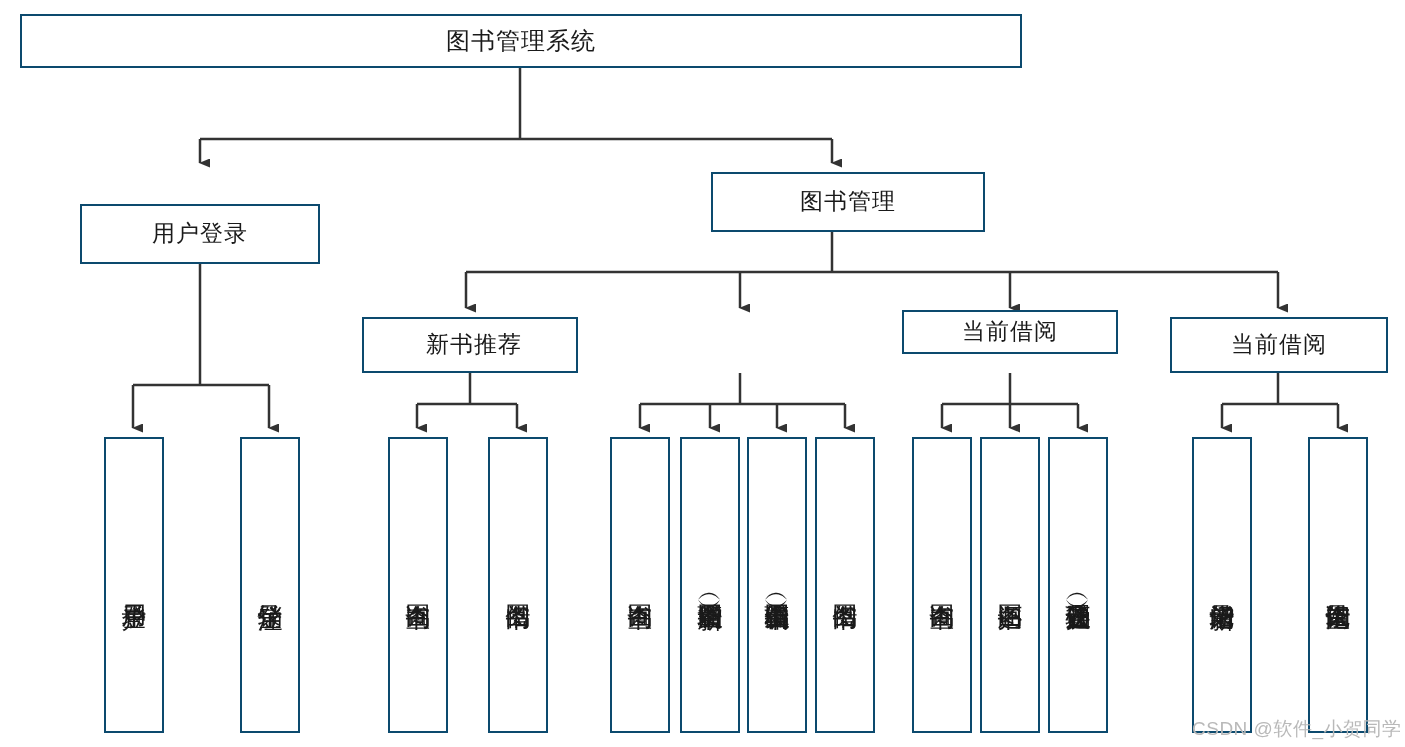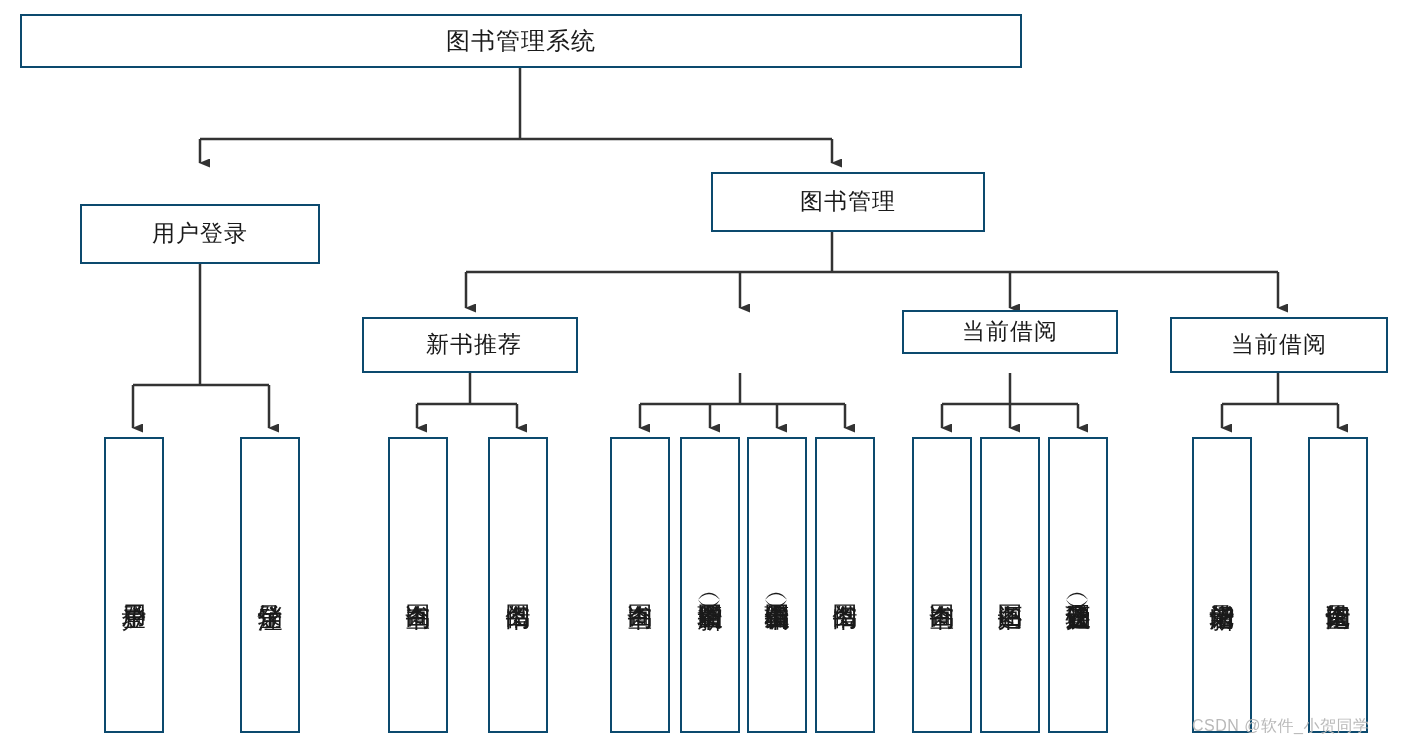--- a/index.html
+++ b/index.html
@@ -50,21 +50,21 @@
     padding: 6px 0;
   }
   .vtext {
     writing-mode: vertical-rl;
     text-orientation: upright;
     white-space: nowrap;
     display: block;
   }
   .watermark {
     position: absolute;
-    font-size: 16px;
+    font-size: 19px;
     color: #b9b9b9;
     white-space: nowrap;
     letter-spacing: 0.5px;
   }
 </style>
 </head>
 <body>
 
 <div id="diagram-root">
 

